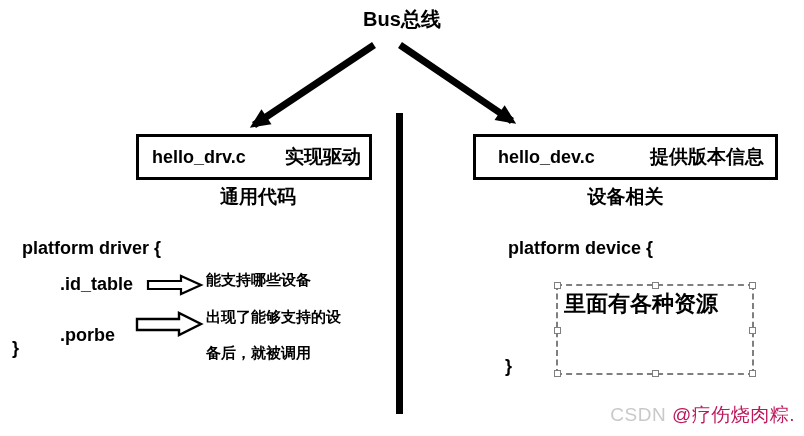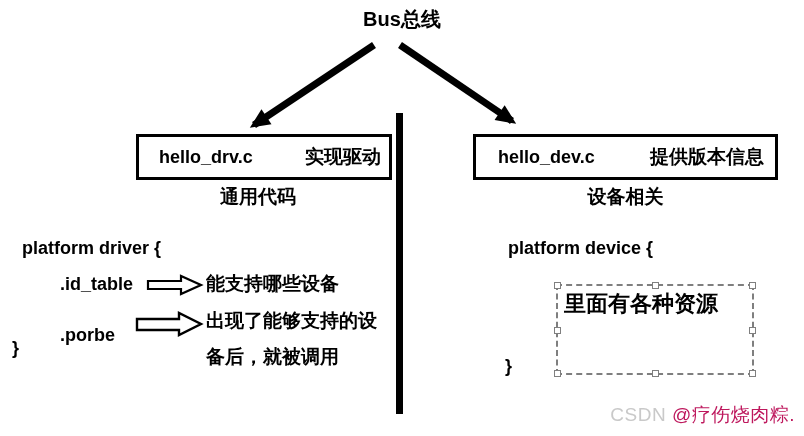--- a/index.html
+++ b/index.html
@@ -36,29 +36,29 @@
     border: 3px solid #000;
     box-sizing: border-box;
     height: 46px;
     display: flex;
     align-items: center;
     justify-content: space-between;
     font-weight: 700;
   }
   .filebox .fname { font-size: 18px; }
   .filebox .fdesc { font-size: 19px; }
-  .box-left  { left: 136px; top: 134px; width: 256px; padding: 0 8px 0 20px; }
+  .box-left  { left: 136px; top: 134px; width: 236px; padding: 0 8px 0 13px; }
   .box-right { left: 473px; top: 134px; width: 305px; padding: 0 11px 0 22px; }
 
   .caption { font-size: 19px; font-weight: 700; text-align: center; }
   .caption-left  { left: 136px; top: 184px; width: 244px; }
   .caption-right { left: 473px; top: 184px; width: 305px; }
 
   .code { font-size: 18px; font-weight: 700; }
-  .cn   { font-size: 19px; font-weight: 700; }
+  .cn   { font-size: 15px; font-weight: 700; }
 
   .selection-box {
     left: 556px; top: 284px;
     width: 198px; height: 91px;
     border: 2px dashed #7f7f7f;
     box-sizing: border-box;
   }
   .selection-label {
     position: absolute; left: 6px; top: 3px;
     font-size: 22px; font-weight: 700; white-space: nowrap;

